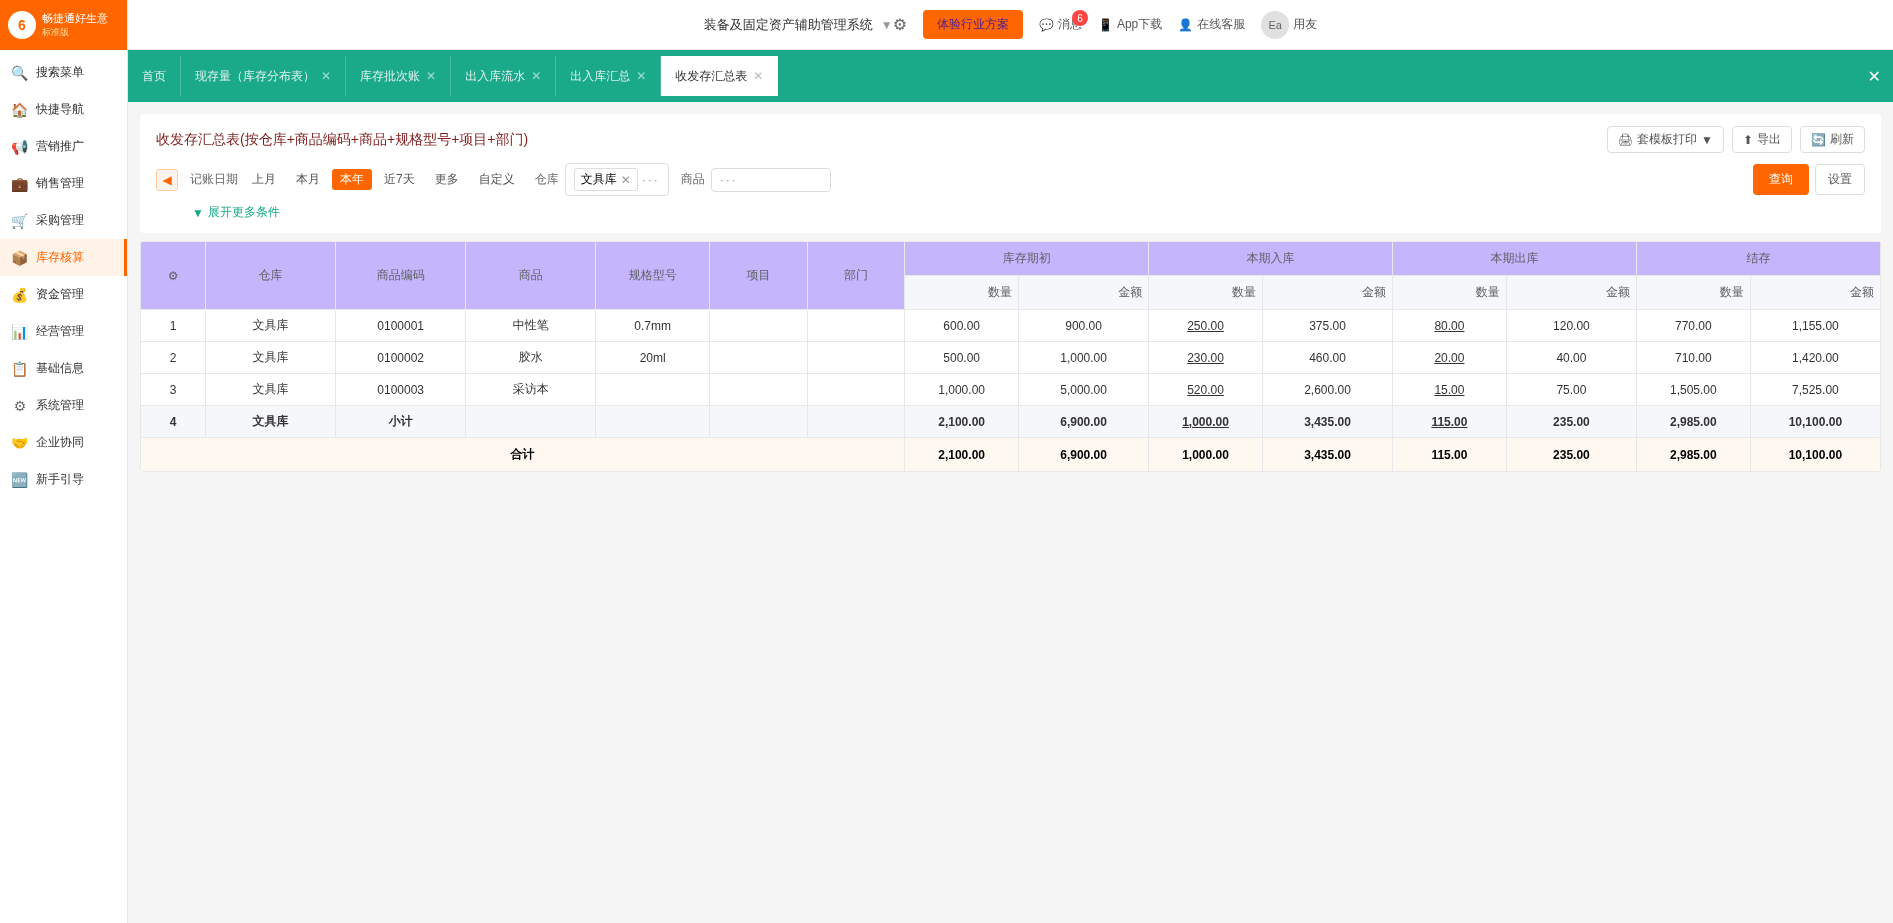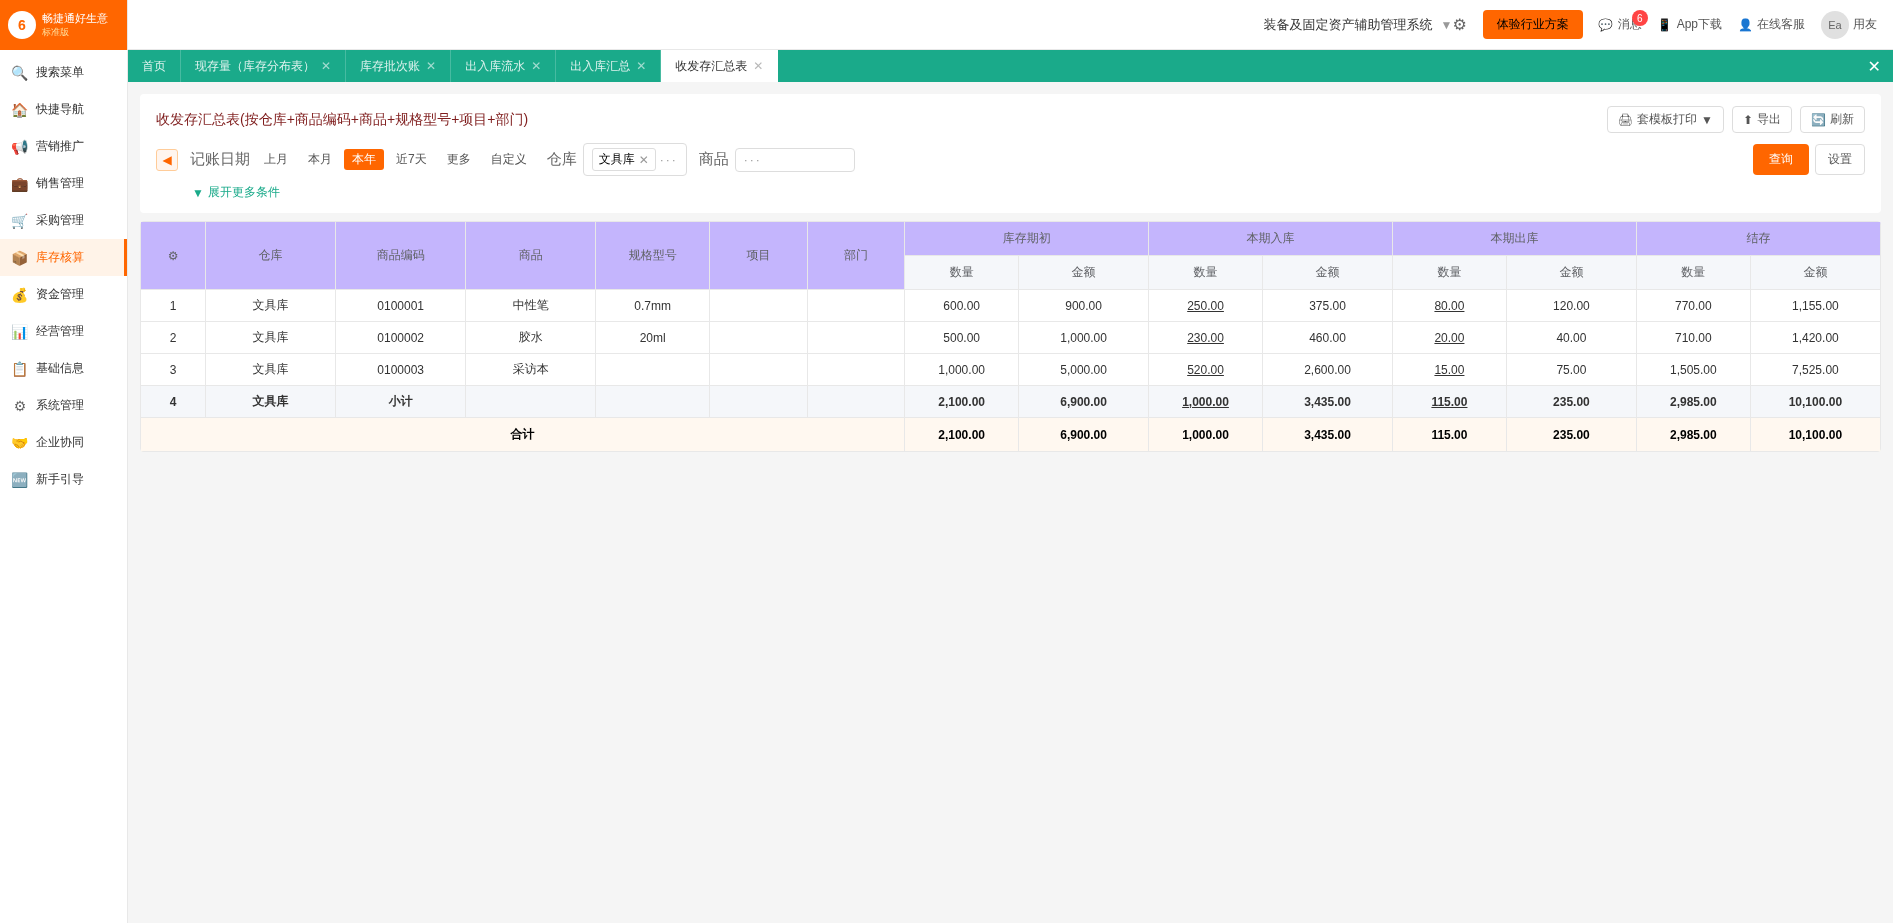--- a/index.html
+++ b/index.html
@@ -15,29 +15,29 @@
     .sidebar-nav { flex: 1; padding: 4px 0; }
     .sidebar-item { display: flex; align-items: center; gap: 8px; padding: 10px 12px; cursor: pointer; color: #333; font-size: 12px; }
     .sidebar-item.active { background: #fff3e8; color: #ff6600; border-right: 3px solid #ff6600; }
     .sidebar-item .nav-icon { width: 16px; height: 16px; display: flex; align-items: center; justify-content: center; font-size: 14px; color: #666; }
     .sidebar-item.active .nav-icon { color: #ff6600; }
 
     
     .main { flex: 1; display: flex; flex-direction: column; overflow: hidden; }
 
     
-    .top-header { background: #fff; height: 50px; display: flex; align-items: center; justify-content: flex-end; padding: 16px 16px; border-bottom: 1px solid #e8e8e8; flex-shrink: 0; }
+    .top-header { background: #fff; height: 50px; display: flex; align-items: center; justify-content: center; padding: 16px 16px; border-bottom: 1px solid #e8e8e8; flex-shrink: 0; }
     .top-header-left { display: flex; align-items: center; gap: 8px; }
     .top-header-right { display: flex; align-items: center; gap: 16px; font-size: 12px; color: #555; }
-    .top-header-right .btn-experience { background: #ff6600; color: #000000; border: none; padding: 6px 14px; border-radius: 4px; cursor: pointer; font-size: 12px; }
+    .top-header-right .btn-experience { background: #ff6600; color: #4c1d95; border: none; padding: 6px 14px; border-radius: 4px; cursor: pointer; font-size: 12px; }
     .header-icon-item { display: flex; align-items: center; gap: 4px; cursor: pointer; position: relative; }
     .user-avatar { width: 28px; height: 28px; background: #e0e0e0; border-radius: 50%; display: flex; align-items: center; justify-content: center; font-size: 11px; color: #666; }
 
     
-    .tab-bar { background: #1aaa8a; display: flex; align-items: center; height: 32px; flex-shrink: 0; overflow-x: auto; }
+    .tab-bar { background: #1aaa8a; display: flex; align-items: center; height: 52px; flex-shrink: 0; overflow-x: auto; }
     .tab-item { display: flex; align-items: center; gap: 6px; padding: 0 14px; height: 40px; cursor: pointer; color: rgba(255,255,255,0.85); font-size: 12px; white-space: nowrap; border-right: 1px solid rgba(255,255,255,0.2); }
     .tab-item.active { background: #fff; color: #333; }
     .tab-item .tab-close { color: inherit; font-size: 12px; opacity: 0.7; }
     .tab-item.active .tab-close { color: #999; }
     .tab-bar-end { margin-left: auto; padding: 0 12px; color: #fff; cursor: pointer; font-size: 16px; }
 
     
     .page-content { flex: 1; background: #f5f5f5; overflow: auto; padding: 12px; }
 
     
@@ -45,38 +45,38 @@
     .page-title-row { display: flex; align-items: center; justify-content: space-between; margin-bottom: 10px; }
     .page-actions { display: flex; align-items: center; gap: 8px; }
     .btn-print { border: 1px solid #ddd; background: #fff; padding: 4px 10px; border-radius: 4px; cursor: pointer; font-size: 12px; color: #555; display: flex; align-items: center; gap: 4px; }
     .btn-export { border: 1px solid #ddd; background: #fff; padding: 4px 10px; border-radius: 4px; cursor: pointer; font-size: 12px; color: #555; display: flex; align-items: center; gap: 4px; }
     .btn-refresh { border: 1px solid #ddd; background: #fff; padding: 4px 10px; border-radius: 4px; cursor: pointer; font-size: 12px; color: #555; display: flex; align-items: center; gap: 4px; }
 
     
     .filter-row { display: flex; align-items: center; gap: 12px; flex-wrap: wrap; }
     .filter-collapse-btn { color: #ff6600; cursor: pointer; display: flex; align-items: center; justify-content: center; width: 22px; height: 22px; background: #fff5ee; border: 1px solid #ffcc99; border-radius: 3px; }
     .filter-group { display: flex; align-items: center; gap: 6px; }
-    .filter-label { color: #666; font-size: 15px; }
+    .filter-label { color: #666; font-size: 12px; }
     .date-shortcuts { display: flex; gap: 4px; align-items: center; }
     .date-shortcut { padding: 2px 8px; border-radius: 3px; cursor: pointer; color: #555; font-size: 12px; }
     .date-shortcut.active { background: #ff6600; color: #fff; }
     .date-range-text { color: #999; font-size: 11px; }
     .filter-input { border: 1px solid #ddd; border-radius: 4px; padding: 4px 8px; font-size: 12px; display: flex; align-items: center; gap: 4px; background: #fff; cursor: pointer; min-width: 100px; }
     .filter-tag { display: flex; align-items: center; gap: 4px; background: #fff; border: 1px solid #ddd; border-radius: 3px; padding: 2px 6px; font-size: 12px; }
     .filter-tag-close { color: #999; cursor: pointer; }
     .filter-dots { color: #999; cursor: pointer; letter-spacing: 2px; }
     .btn-query { background: #ff6600; color: #fff; border: none; padding: 6px 16px; border-radius: 4px; cursor: pointer; font-size: 12px; }
     .btn-settings { border: 1px solid #ddd; background: #fff; padding: 6px 12px; border-radius: 4px; cursor: pointer; font-size: 12px; color: #555; }
     .expand-more { color: #1aaa8a; cursor: pointer; font-size: 12px; display: flex; align-items: center; gap: 4px; margin-top: 8px; }
 
     
     .table-container { background: #fff; border-radius: 4px; overflow: auto; }
     table { width: 100%; border-collapse: collapse; font-size: 12px; }
     thead tr th { background: #c4b5fd; color: #606266; font-weight: 500; padding: 8px 6px; text-align: center; border: 1px solid #e8e8e8; white-space: nowrap; }
-    thead tr.sub-header th { background: #f5f7fa; }
+    thead tr.sub-header th { background: #f5f7fa; text-align: right; }
     tbody tr td { padding: 7px 6px; text-align: center; border: 1px solid #e8e8e8; color: #333; }
     tbody tr.subtotal td { background: #f5f7fa; font-weight: bold; }
     tfoot tr td { background: #fff8f0; padding: 8px 6px; text-align: center; border: 1px solid #e8e8e8; font-weight: bold; }
     .underline-link { text-decoration: underline; color: #333; cursor: pointer; text-align: center; }
     .col-num { width: 40px; }
     .col-warehouse { width: 80px; }
     .col-code { width: 80px; }
     .col-name { width: 80px; }
     .col-spec { width: 70px; }
     .col-project { width: 60px; }

